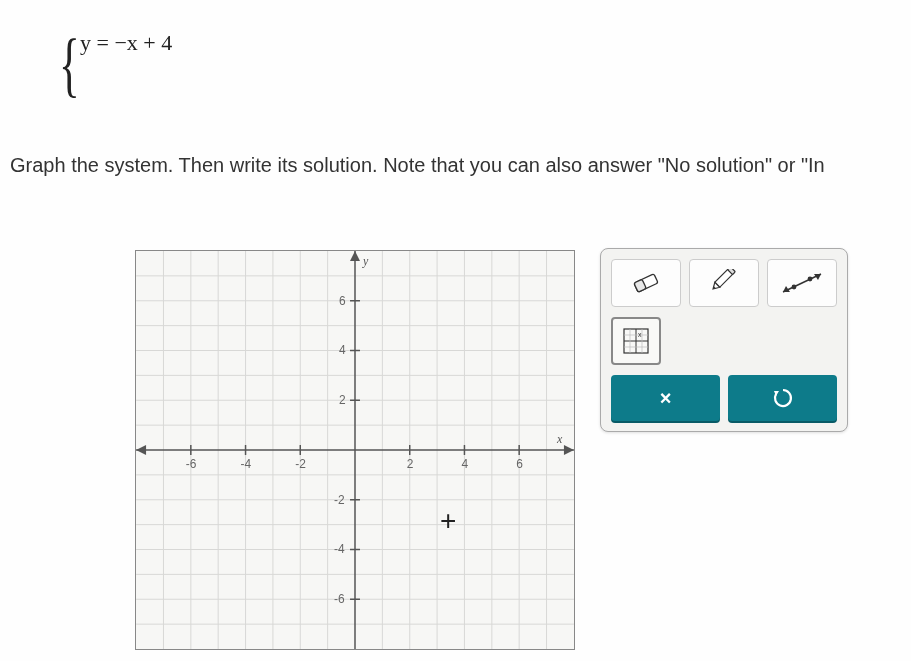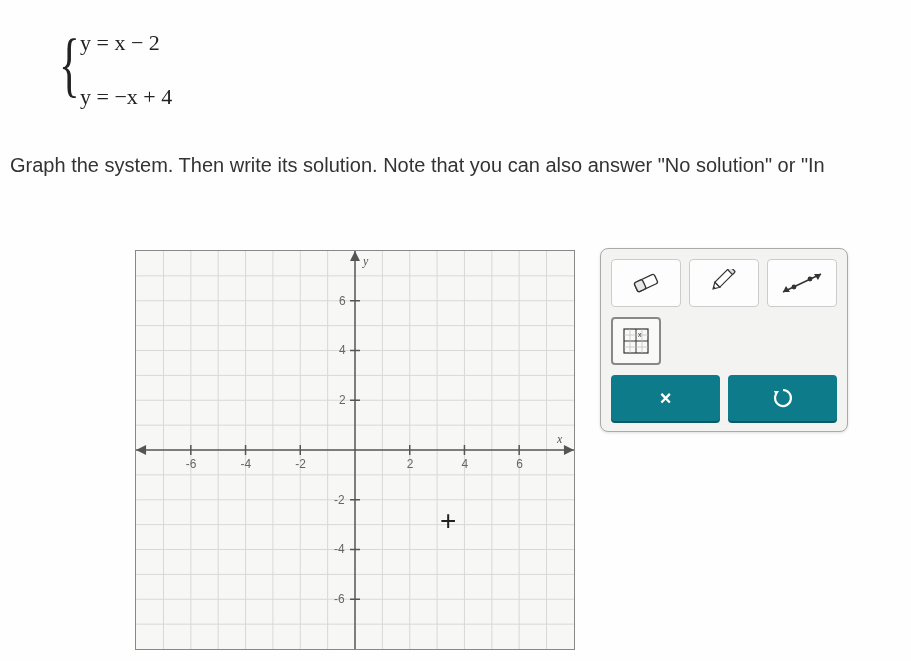--- a/index.html
+++ b/index.html
@@ -123,21 +123,20 @@
       box-shadow: 0 2px 0 #085a66;
     }
     .action-btn svg, .tool-btn svg { display: block; }
     .x-icon { color: #fff; font-size: 20px; font-weight: bold; }
   </style>
 </head>
 <body>
 
 <div class="equations">
   <div class="brace">{</div>
-  <div class="eq1">y = x − 2</div>
   <div class="eq2">y = −x + 4</div>
 </div>
 
 <div class="instruction">Graph the system. Then write its solution. Note that you can also answer "No solution" or "In</div>
 
 <div class="graph-container">
   <svg class="graph-svg" viewBox="0 0 440 400">
 
     <g stroke="#d8d8d6" stroke-width="1">
       <line x1="27.5" y1="0" x2="27.5" y2="400"></line>

